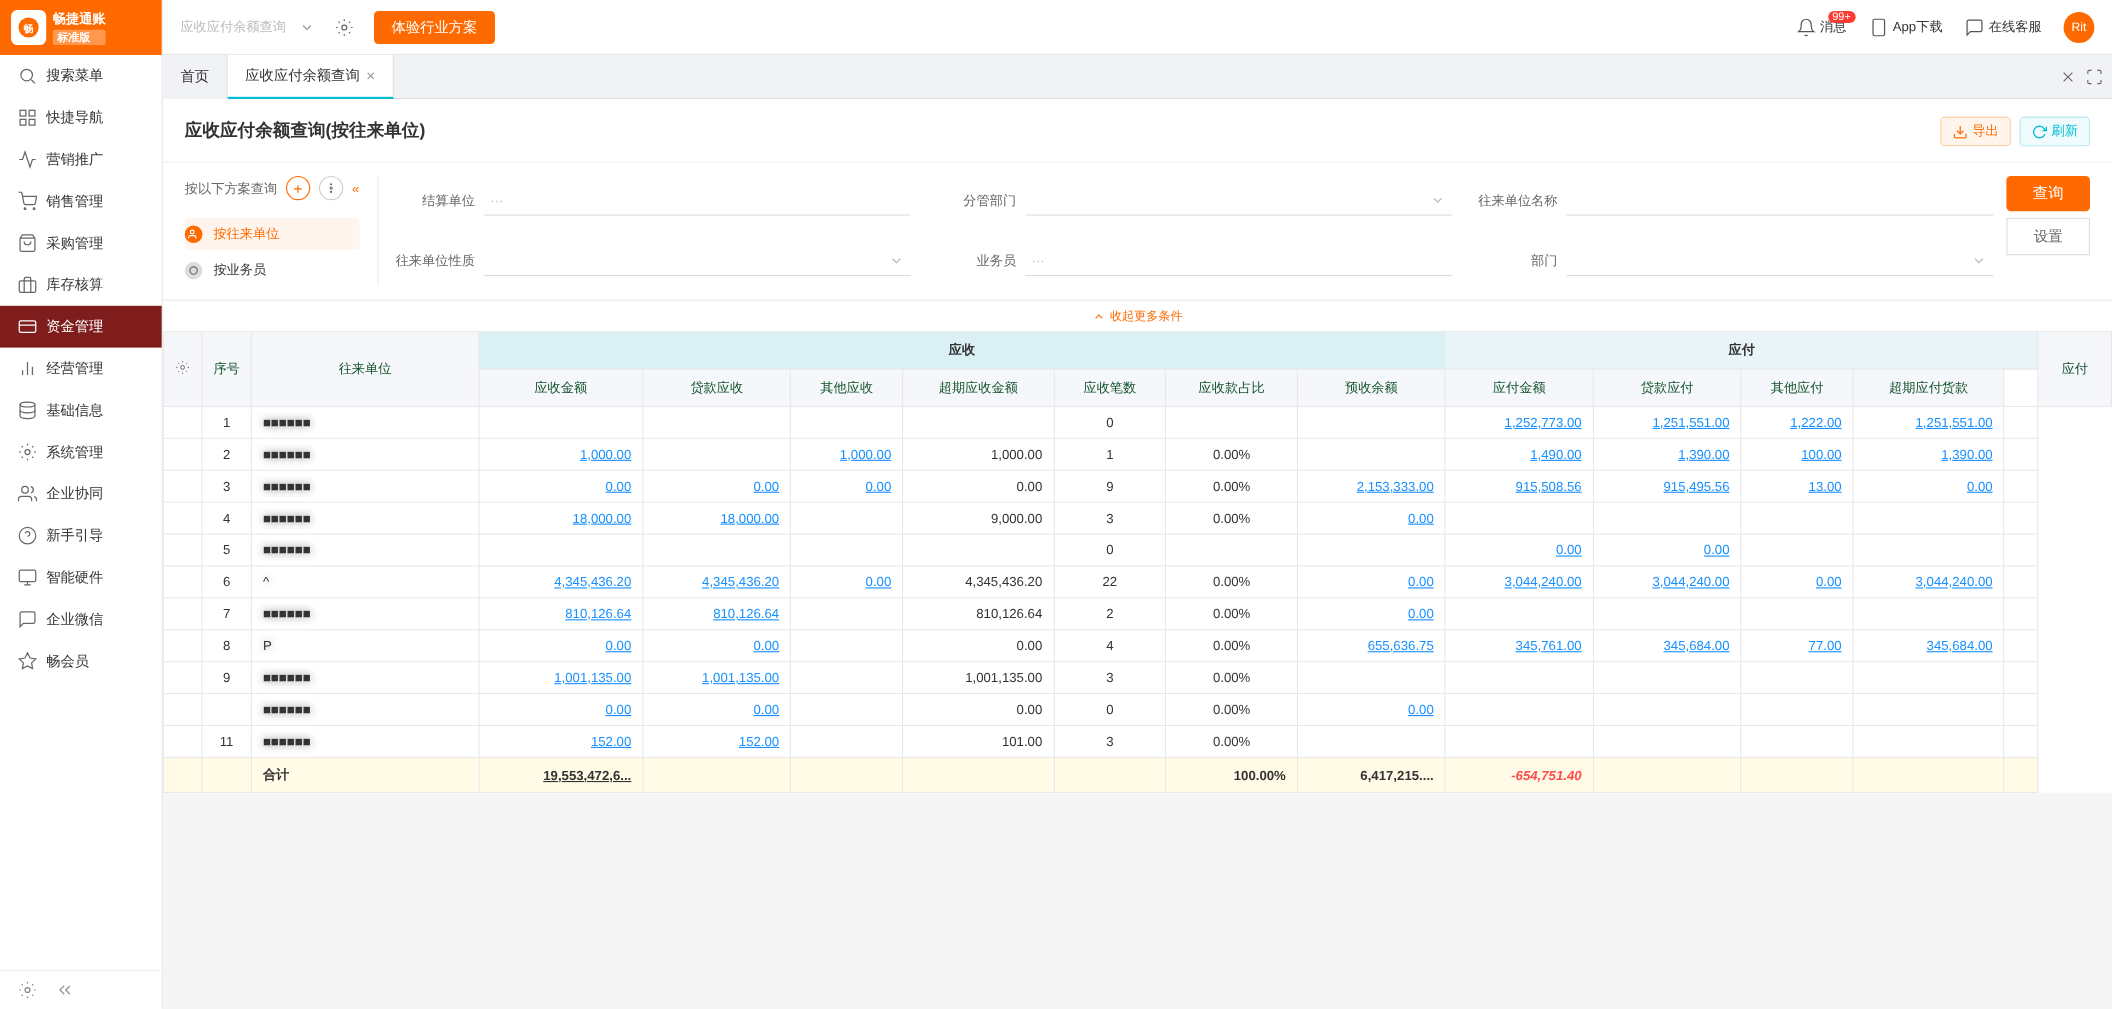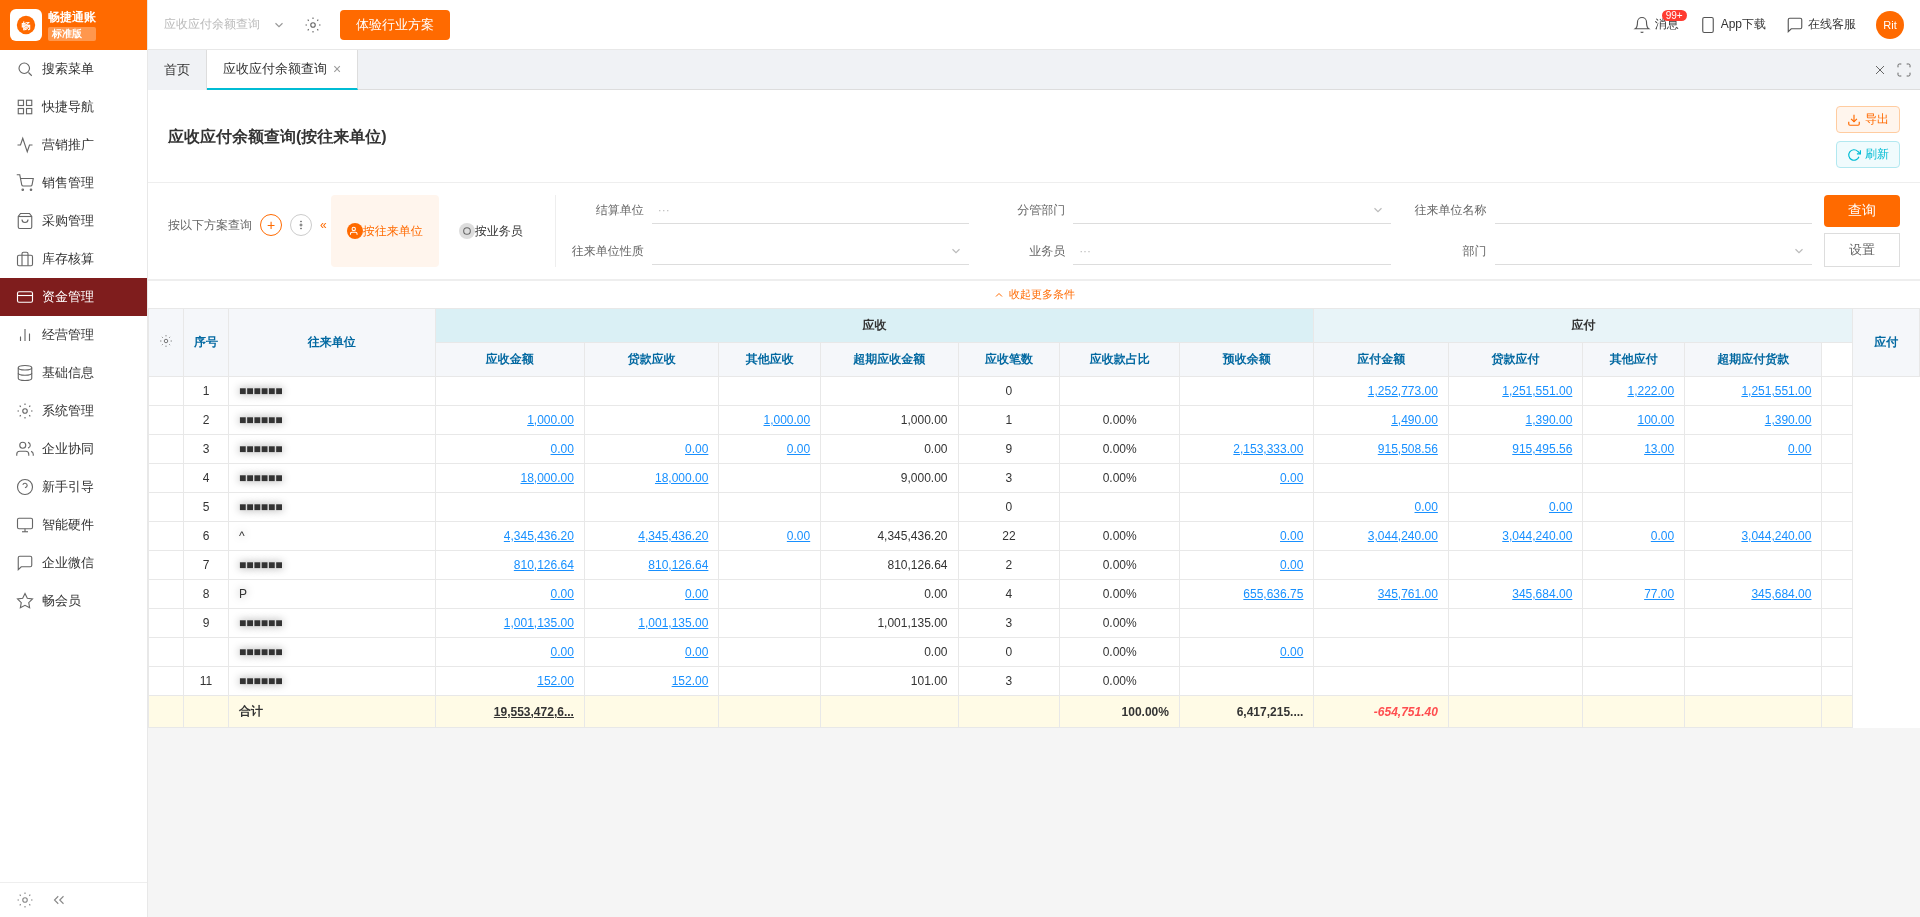--- a/index.html
+++ b/index.html
@@ -40,47 +40,47 @@
     .tab-close { color: #999; font-size: 14px; cursor: pointer; }
     .tab-bar-actions { margin-left: auto; display: flex; align-items: center; padding-right: 8px; gap: 8px; }
     .tab-bar-actions svg { width: 16px; height: 16px; stroke: #666; fill: none; stroke-width: 1.5; cursor: pointer; }
 
     
     .main { margin-left: 148px; margin-top: 90px; padding: 0; background: #f5f5f5; min-height: 827px; }
 
     
     .page-header { background: #fff; padding: 16px 20px 0; display: flex; align-items: center; justify-content: space-between; border-bottom: 1px solid #eee; }
     .page-title { font-size: 16px; font-weight: 600; color: #333; padding-bottom: 14px; }
-    .page-actions { display: flex; gap: 8px; padding-bottom: 14px; flex-direction: column; }
+    .page-actions { display: flex; gap: 8px; padding-bottom: 14px; }
     .btn-export { display: flex; align-items: center; gap: 4px; color: #ff6a00; cursor: pointer; font-size: 12px; border: 1px solid #ffcca0; border-radius: 4px; padding: 4px 10px; background: #fff5ed; }
     .btn-refresh { display: flex; align-items: center; gap: 4px; color: #00bcd4; cursor: pointer; font-size: 12px; border: 1px solid #b2e8f0; border-radius: 4px; padding: 4px 10px; background: #f0fbfd; }
 
     
     .filter-area { background: #fff; padding: 12px 20px; border-bottom: 1px solid #eee; }
     .filter-label-row { display: flex; align-items: center; gap: 8px; margin-bottom: 12px; }
     .filter-label { color: #666; font-size: 12px; }
     .filter-add-btn { width: 22px; height: 22px; border-radius: 50%; border: 1px solid #ff6a00; color: #ff6a00; display: flex; align-items: center; justify-content: center; cursor: pointer; font-size: 14px; }
     .filter-setting-btn { width: 22px; height: 22px; border-radius: 50%; border: 1px solid #ccc; color: #666; display: flex; align-items: center; justify-content: center; cursor: pointer; font-size: 12px; }
     .filter-toggle { color: #ff6a00; cursor: pointer; font-size: 12px; }
-    .scheme-item { display: flex; align-items: center; gap: 0; padding: 6px 16px; cursor: pointer; border-radius: 4px; color: #333; font-size: 12px; }
+    .scheme-item { display: flex; align-items: center; gap: 10px; padding: 6px 0; cursor: pointer; border-radius: 4px; color: #333; font-size: 12px; }
     .scheme-item.active { background: #fff5ed; color: #ff6a00; }
     .scheme-icon { width: 16px; height: 16px; background: #ff6a00; border-radius: 50%; display: flex; align-items: center; justify-content: center; color: #fff; font-size: 10px; }
     .scheme-icon-gray { width: 16px; height: 16px; background: #ddd; border-radius: 50%; display: flex; align-items: center; justify-content: center; color: #666; font-size: 10px; }
     .filter-field { display: flex; align-items: center; gap: 8px; }
     .filter-field-label { color: #666; font-size: 12px; white-space: nowrap; min-width: 72px; text-align: right; }
     .filter-field-input { flex: 1; border: none; border-bottom: 1px solid #ddd; padding: 3px 6px; font-size: 12px; color: #333; outline: none; background: transparent; display: flex; align-items: center; justify-content: space-between; min-height: 26px; }
     .filter-field-input svg { width: 14px; height: 14px; stroke: #bbb; fill: none; stroke-width: 2; flex-shrink: 0; }
     .collapse-btn { text-align: center; padding: 6px; color: #ff6a00; cursor: pointer; font-size: 11px; background: #fff; border-top: 1px solid #eee; display: flex; align-items: center; justify-content: center; gap: 4px; }
     .btn-query { background: #ff6a00; color: #fff; border: none; border-radius: 4px; padding: 7px 24px; cursor: pointer; font-size: 14px; }
     .btn-set { background: #fff; color: #666; border: 1px solid #ddd; border-radius: 0; padding: 7px 24px; cursor: pointer; font-size: 13px; font-family: Liberation Serif, serif; }
 
     
     .table-area { background: #fff; margin: 0; overflow: auto; }
     .data-table { width: 100%; border-collapse: collapse; font-size: 12px; }
-    .data-table th { background: #f5f7fa; color: #0369a1; font-weight: 700; padding: 8px 10px; text-align: center; border: 1px solid #e8e8e8; white-space: nowrap; }
+    .data-table th { background: #f5f7fa; color: #14532d; font-weight: 400; padding: 8px 10px; text-align: center; border: 1px solid #e8e8e8; white-space: nowrap; }
     .data-table th.group-header { background: #e8f4f8; color: #333; font-weight: 600; }
     .data-table td { padding: 7px 10px; border: 1px solid #e8e8e8; text-align: right; color: #333; white-space: nowrap; }
     .data-table td.text-left { text-align: left; }
     .data-table td.center { text-align: center; }
     .data-table .link-cell { color: #1890ff; text-decoration: underline; cursor: pointer; }
     .data-table .footer-row td { background: #fffbe6; font-weight: bold; color: #333; }
     .table-gear { width: 30px; text-align: center; }
     .table-no { width: 36px; text-align: center; }
     .blurred { color: transparent; text-shadow: 0 0 8px rgba(0,0,0,0.4); user-select: none; }
 
@@ -317,21 +317,21 @@
               <path d="M20.49 15a9 9 0 1 1-2.12-9.36L23 10"></path>
             </svg>
           <span>刷新</span>
         </button>
       </div>
     </div>
 
     <div class="filter-area">
       <div style="display:flex; gap:16px;">
 
-        <div style="display:flex; flex-direction:row; gap:4px; min-width:160px; border-right:1px solid #eee; padding-right:16px;">
+        <div style="display:flex; flex-direction:column; gap:4px; min-width:160px; border-right:1px solid #eee; padding-right:16px;">
           <div class="filter-label-row">
             <span class="filter-label">按以下方案查询</span>
             <div class="filter-add-btn">+</div>
             <div class="filter-setting-btn">
               <svg width="12" height="12" viewBox="0 0 24 24" fill="none" stroke="#666" stroke-width="2">
                   <circle cx="12" cy="12" r="2"></circle>
                   <circle cx="12" cy="5" r="1"></circle>
                   <circle cx="12" cy="19" r="1"></circle>
                 </svg>
             </div>

